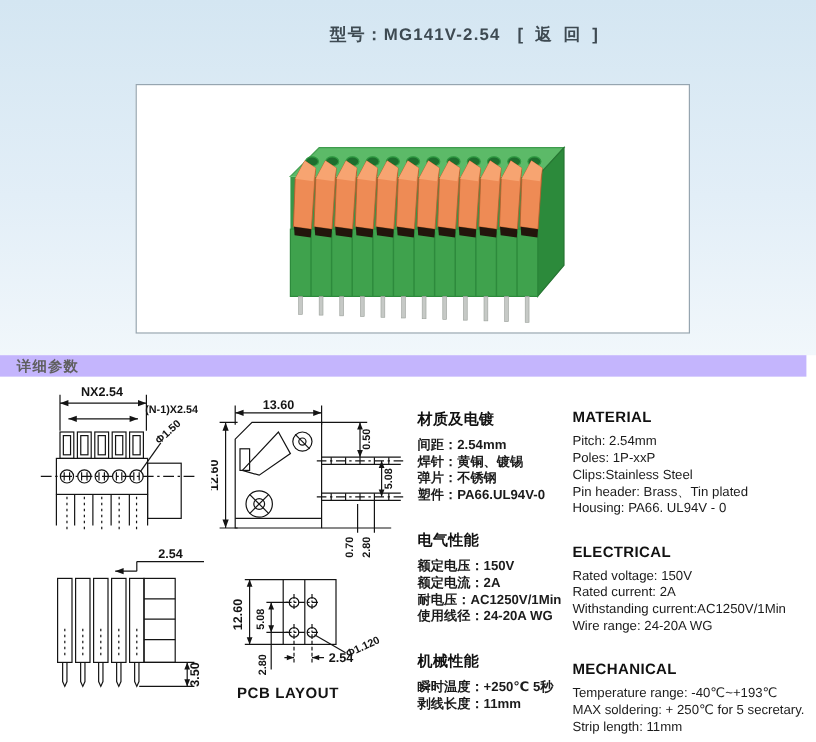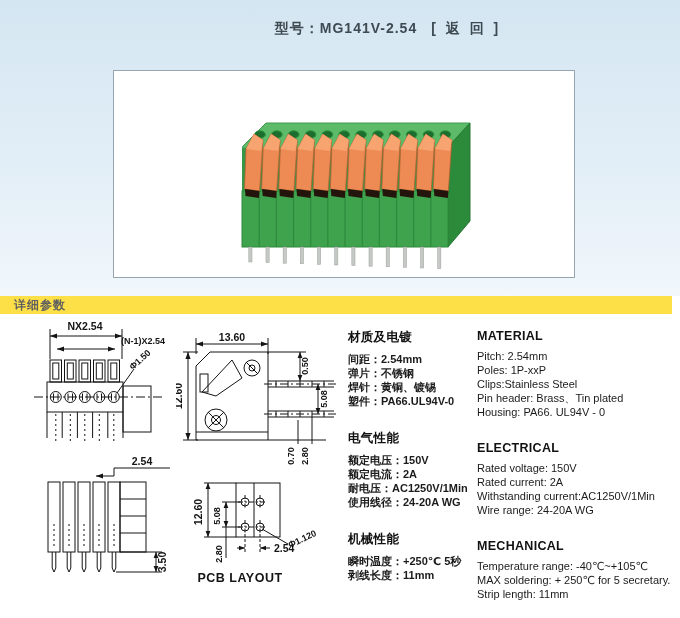--- a/index.html
+++ b/index.html
@@ -5,33 +5,33 @@
   html,body{margin:0;padding:0;}
   body{width:680px;height:618px;position:relative;overflow:hidden;background:#ffffff;
        font-family:"Liberation Sans","DejaVu Sans",sans-serif;}
   .hero{position:absolute;left:0;top:0;width:680px;height:296px;
         background:linear-gradient(180deg,#d4e6f2 0%,#e2eef7 55%,#f1f7fb 100%);}
   .model-line{position:absolute;left:0;top:20px;width:680px;text-align:center;
         font-size:14px;font-weight:bold;color:#3e4a52;letter-spacing:1px;margin-left:48px;}
   .model-line .back{color:#3e4a52;text-decoration:none;margin-left:14px;letter-spacing:3px;cursor:pointer;}
   .photo-frame{position:absolute;left:113px;top:70px;width:460px;height:206px;
         background:#ffffff;border:1px solid #96a5b0;box-shadow:0 0 0 1px #ffffff inset;}
-  .section-bar{position:absolute;left:0;top:296px;width:672px;height:18px;background:#fde047;
+  .section-bar{position:absolute;left:0;top:296px;width:672px;height:18px;background:#c4b5fd;
         font-size:12px;font-weight:bold;color:#5f5f5f;line-height:18px;padding-left:14px;
         box-sizing:border-box;letter-spacing:1px;}
   .detail-area{position:absolute;left:0;top:314px;width:680px;height:304px;background:#ffffff;}
   .draw{position:absolute;}
   .draw text{font-family:"Liberation Sans","DejaVu Sans",sans-serif;font-weight:bold;fill:#141414;}
   .dimtxt{font-size:9px;}
   .dimtxt-lg{font-size:10.5px;}
   .caption{font-size:12.5px;letter-spacing:0.5px;}
   .spec-col{position:absolute;top:329px;}
   .spec-zh{left:348px;width:128px;}
   .spec-en{left:477px;width:200px;}
-  .spec-block{margin:0 0 22px 0;}
+  .spec-block{margin:12px 0 22px 0;}
   .spec-title{font-size:12.5px;font-weight:bold;color:#111;margin-bottom:6px;letter-spacing:0.3px;}
   .spec-line{font-size:11px;color:#1b1b1b;line-height:14px;white-space:nowrap;}
   .spec-zh .spec-line{font-weight:bold;}
 </style>
 </head>
 <body>
 
 <div class="hero">
   <div class="model-line">
     <span>型号：</span><span>MG141V-2.54</span><a class="back">[ 返 回 ]</a>
@@ -354,22 +354,22 @@
   <text class="dimtxt" transform="rotate(-90 40 76)" x="40" y="76" text-anchor="middle">2.80</text>
   <text class="dimtxt-lg" x="92" y="74" text-anchor="start">2.54</text>
   <text class="dimtxt" transform="rotate(-25 108 70)" x="108" y="70" text-anchor="start">Φ1.120</text>
   <text class="caption" x="58" y="104" text-anchor="middle">PCB LAYOUT</text>
 </svg>
 
 <div class="spec-col spec-zh">
   <div class="spec-block">
     <div class="spec-title">材质及电镀</div>
     <div class="spec-line">间距：2.54mm</div>
+    <div class="spec-line">焊针：黄铜、镀锡</div>
     <div class="spec-line">弹片：不锈钢</div>
-    <div class="spec-line">焊针：黄铜、镀锡</div>
     <div class="spec-line">塑件：PA66.UL94V-0</div>
   </div>
   <div class="spec-block">
     <div class="spec-title">电气性能</div>
     <div class="spec-line">额定电压：150V</div>
     <div class="spec-line">额定电流：2A</div>
     <div class="spec-line">耐电压：AC1250V/1Min</div>
     <div class="spec-line">使用线径：24-20A WG</div>
   </div>
   <div class="spec-block">
@@ -390,17 +390,17 @@
   </div>
   <div class="spec-block">
     <div class="spec-title">ELECTRICAL</div>
     <div class="spec-line">Rated voltage: 150V</div>
     <div class="spec-line">Rated current: 2A</div>
     <div class="spec-line">Withstanding current:AC1250V/1Min</div>
     <div class="spec-line">Wire range: 24-20A WG</div>
   </div>
   <div class="spec-block">
     <div class="spec-title">MECHANICAL</div>
-    <div class="spec-line">Temperature range: -40℃~+105℃</div>
+    <div class="spec-line">Temperature range: -40℃~+193℃</div>
     <div class="spec-line">MAX soldering: + 250℃ for 5 secretary.</div>
     <div class="spec-line">Strip length: 11mm</div>
   </div>
 </div>
 
 </body></html>

